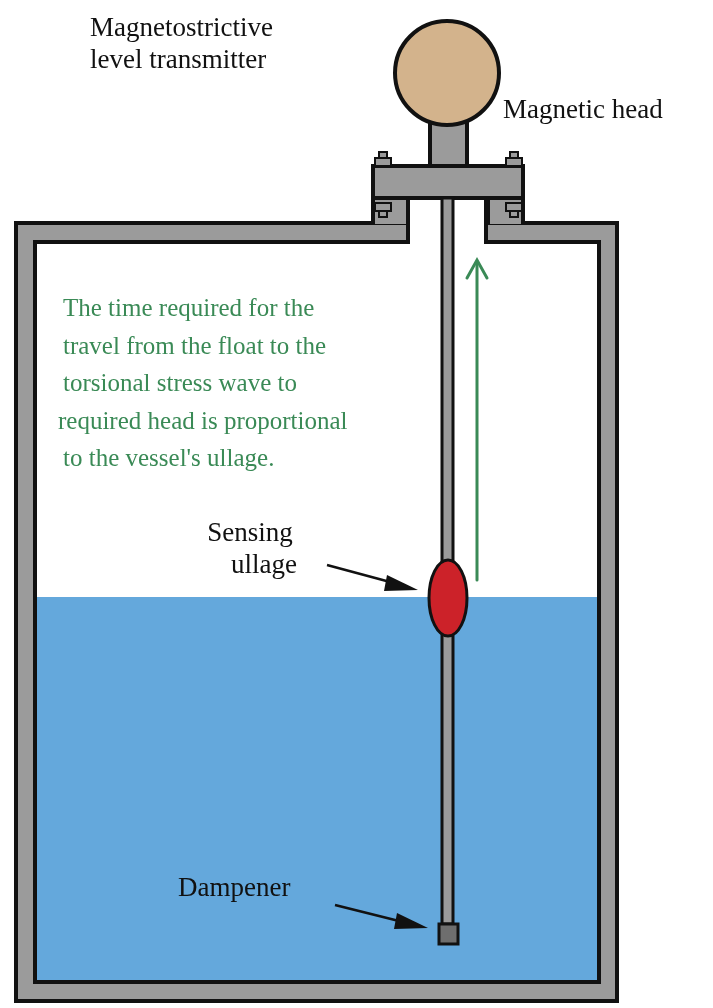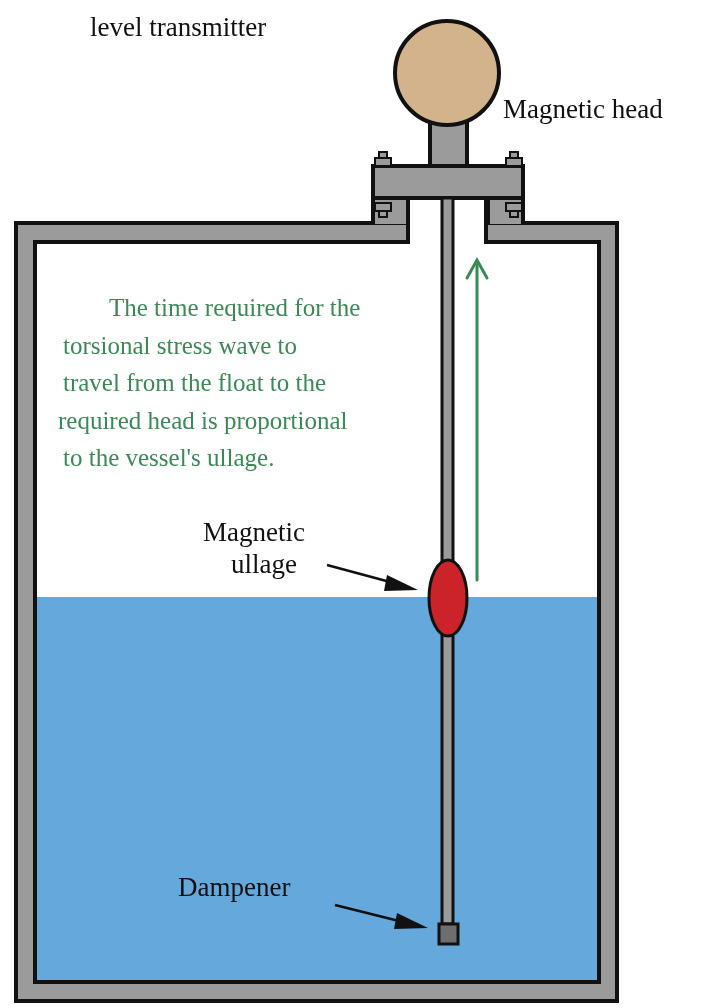--- a/index.html
+++ b/index.html
@@ -62,31 +62,32 @@
     <polygon points="418,590 387,575 384,591" fill="#111"></polygon>
   </g>
 
   <g>
     <line x1="335" y1="905" x2="415" y2="925" stroke="#111" stroke-width="2.5"></line>
     <polygon points="428,928 397,913 394,929" fill="#111"></polygon>
   </g>
 </svg>
 
 <div class="lbl" style="left:90px; top:11px;">
+  <div>Magnetostrictive</div>
   <div>level transmitter</div>
 </div>
 
 <div class="lbl" style="left:503px; top:93px;">Magnetic head</div>
 
 <div class="lbl" style="left:203px; top:516px; text-align:center;">
-  <div>Magnetic</div>
+  <div>Sensing</div>
   <div style="padding-left:28px; text-align:left;">ullage</div>
 </div>
 
 <div class="lbl" style="left:178px; top:871px;text-align:center;">Dampener</div>
 
 <div class="note" style="left:58px; top:289px;">
-  <div style="padding-left:5px;margin-left:46px;">The time required for the</div>
+  <div style="padding-left:5px;">The time required for the</div>
+  <div style="padding-left:5px;">travel from the float to the</div>
   <div style="padding-left:5px;">torsional stress wave to</div>
-  <div style="padding-left:5px;">travel from the float to the</div>
   <div>required head is proportional</div>
   <div style="padding-left:5px;">to the vessel's ullage.</div>
 </div>
 
 </body></html>

